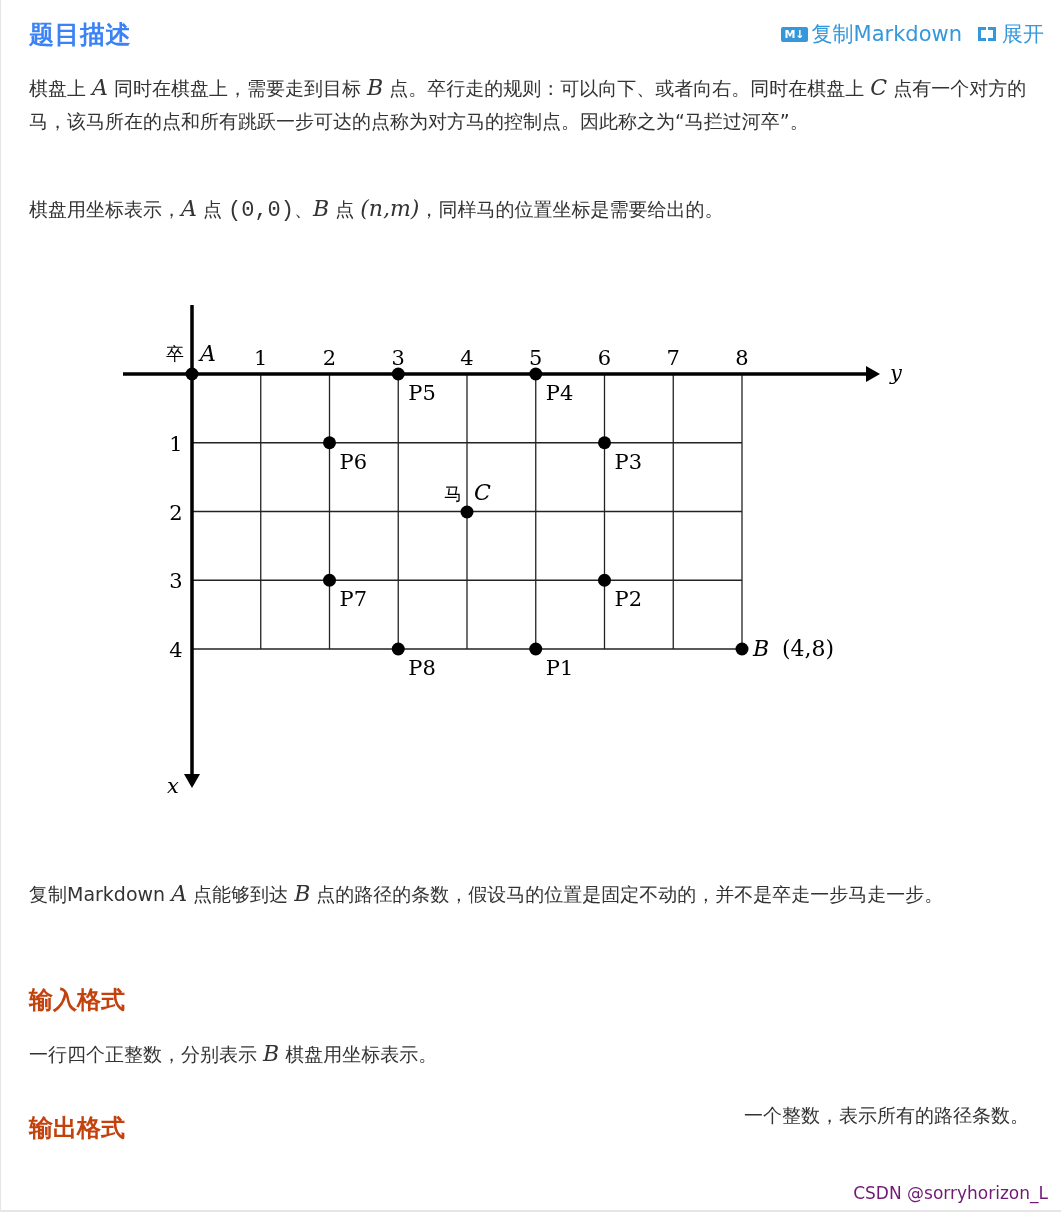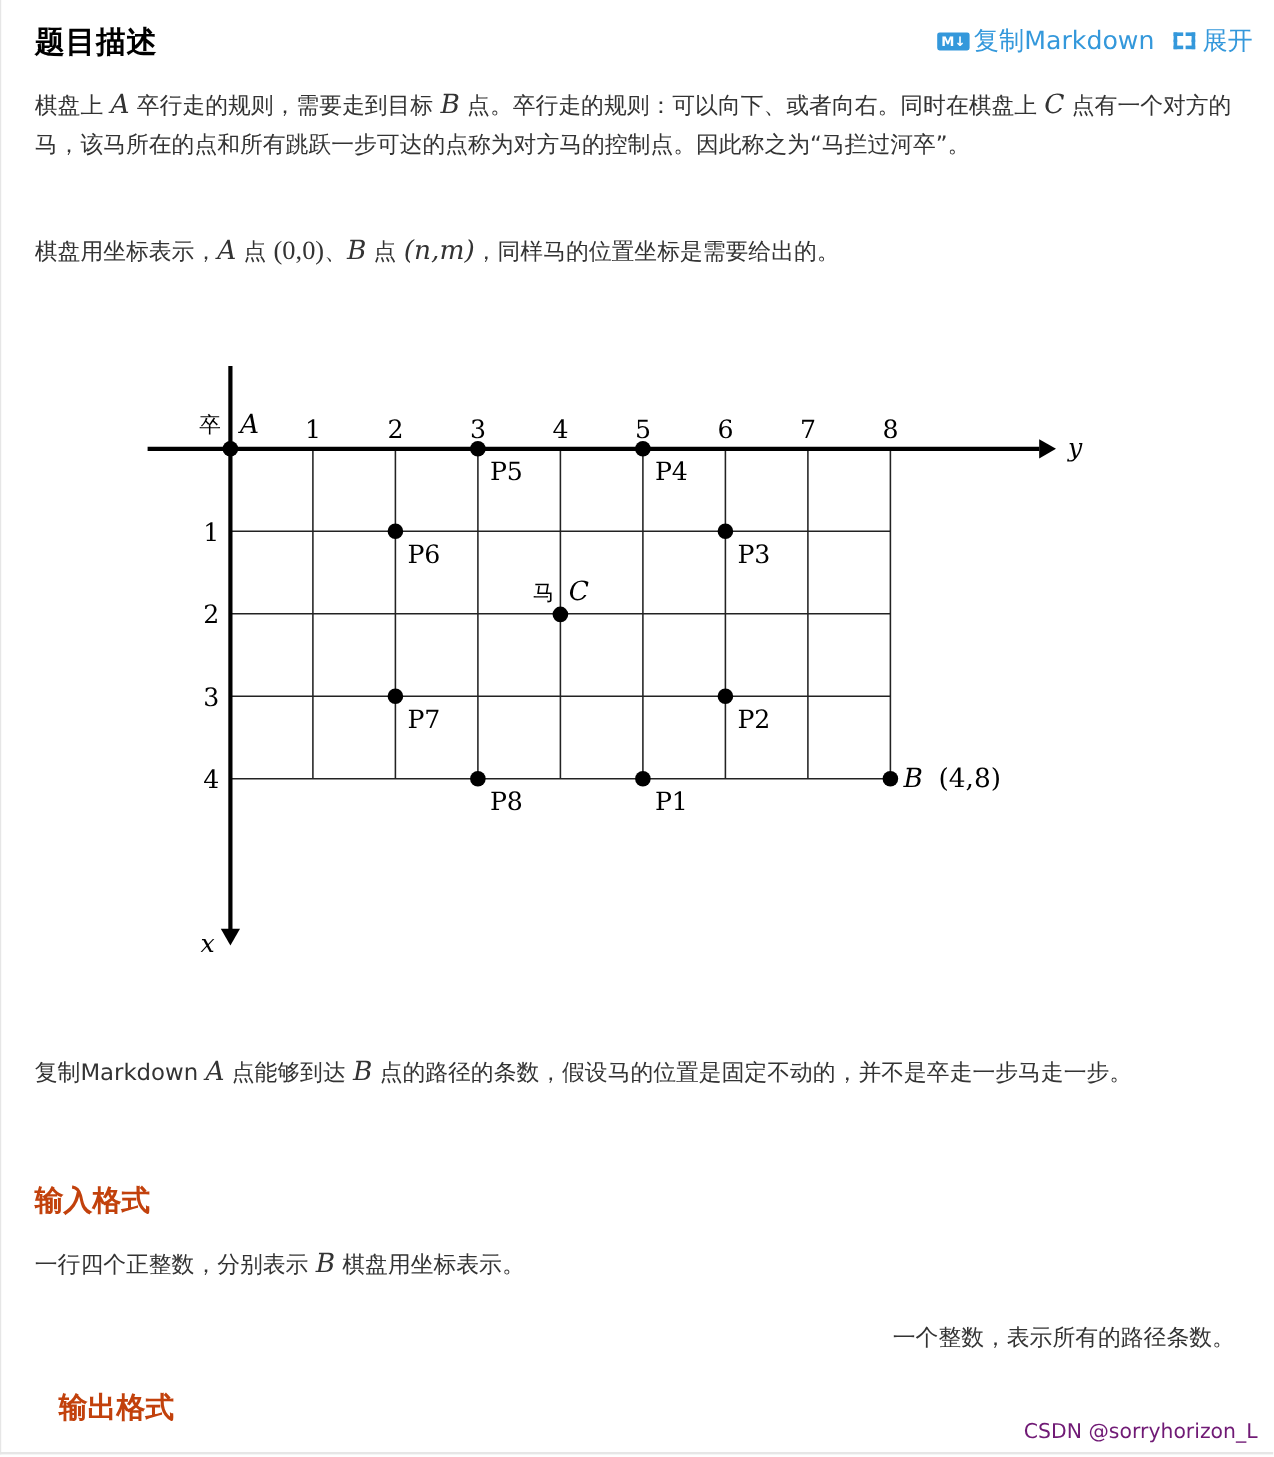--- a/index.html
+++ b/index.html
@@ -12,37 +12,37 @@
   }
   .card {
     position: absolute; left: 0; top: 0; width: 1061px; height: 1212px;
     border-left: 1px solid #e6e6e6; border-bottom: 2px solid #e6e6e6;
     box-sizing: border-box;
   }
   .header {
     position: absolute; left: 29px; top: 14px; right: 18px; height: 40px;
     display: flex; align-items: center; justify-content: space-between;
   }
-  .h-title { font-size: 25px; font-weight: bold; color: #000000; letter-spacing: 0.5px; }
+  .h-title { font-size: 25px; font-weight: bold; color: #3b82f6; letter-spacing: 0.5px; }
   .actions { display: flex; align-items: center; gap: 14px; color: #3498db; font-size: 21px; }
   .act { display: flex; align-items: center; gap: 4px; cursor: pointer; }
   .md-icon {
     display: inline-block; background: #3498db; color: #fff; font-size: 11px; font-weight: bold;
     border-radius: 2px; padding: 0 3px; height: 15px; line-height: 15px; font-family: "DejaVu Sans", sans-serif;
   }
   .expand-icon { width: 22px; height: 16px; position: relative; display: inline-block; }
   .expand-icon i { position: absolute; width: 5px; height: 5px; border-color: #3498db; border-style: solid; border-width: 0; }
   .expand-icon .tl { left: 2px; top: 1px; border-top-width: 3px; border-left-width: 3px; }
   .expand-icon .bl { left: 2px; bottom: 1px; border-bottom-width: 3px; border-left-width: 3px; }
   .expand-icon .tr { right: 2px; top: 1px; border-top-width: 3px; border-right-width: 3px; }
   .expand-icon .br { right: 2px; bottom: 1px; border-bottom-width: 3px; border-right-width: 3px; }
 
   .para { position: absolute; left: 29px; width: 1000px; font-size: 19px; line-height: 33px; color: #333; }
   .m { font-family: "DejaVu Serif", "Liberation Serif", serif; font-style: italic; font-size: 22px; }
-  .mr { font-family: Liberation Serif, serif; font-size: 22px; text-align: center; }
+  .mr { font-family: Liberation Mono, monospace; font-size: 22px; text-align: center; }
   .sec-title { position: absolute; left: 29px; font-size: 24px; font-weight: bold; color: #c2410c; }
 
   svg.diagram { position: absolute; left: 0; top: 290px; }
   .watermark { position: absolute; right: 14px; top: 1183px; font-size: 17px; color: #701a75; }
 </style>
 </head>
 <body>
 
 <div class="card"></div>
 
@@ -59,21 +59,21 @@
           <i class="bl"></i>
           <i class="tr"></i>
           <i class="br"></i>
         </span>
       <span>展开</span>
     </div>
   </div>
 </div>
 
 <div class="para" style="top:71px;">
-  <span>棋盘上 </span><span class="m">A</span><span> 卒行走的规则，需要走到目标 </span><span class="m">B</span><span> 点。卒行走的规则：可以向下、或者向右。同时在棋盘上 </span><span class="m">C</span><span> 点有一个对方的马，该马所在的点和所有跳跃一步可达的点称为对方马的控制点。因此称之为“马拦过河卒”。</span>
+  <span>棋盘上 </span><span class="m">A</span><span> 同时在棋盘上，需要走到目标 </span><span class="m">B</span><span> 点。卒行走的规则：可以向下、或者向右。同时在棋盘上 </span><span class="m">C</span><span> 点有一个对方的马，该马所在的点和所有跳跃一步可达的点称为对方马的控制点。因此称之为“马拦过河卒”。</span>
 </div>
 
 <div class="para" style="top:192px;">
   <span>棋盘用坐标表示，</span><span class="m">A</span><span> 点 </span><span class="mr">(0,0)</span><span>、</span><span class="m">B</span><span> 点 </span><span class="m">(n,m)</span><span>，同样马的位置坐标是需要给出的。</span>
 </div>
 
 <svg class="diagram" width="1062" height="520" viewBox="0 290 1062 520" xmlns="http://www.w3.org/2000/svg">
   <g id="grid" stroke="#222" stroke-width="1.3">
       <line x1="260.75" x2="260.75" y1="374" y2="649"></line>
       <line x1="329.5" x2="329.5" y1="374" y2="649"></line>
@@ -163,16 +163,16 @@
 
 <div class="para" style="top:877px;">
   <span>复制Markdown </span><span class="m">A</span><span> 点能够到达 </span><span class="m">B</span><span> 点的路径的条数，假设马的位置是固定不动的，并不是卒走一步马走一步。</span>
 </div>
 
 <div class="sec-title" style="top:984px;">输入格式</div>
 <div class="para" style="top:1037px;">
   <span>一行四个正整数，分别表示 </span><span class="m">B</span><span> 棋盘用坐标表示。</span>
 </div>
 
-<div class="sec-title" style="top:1157px;margin-left:20px;">输出格式</div>
+<div class="sec-title" style="top:1112px;">输出格式</div>
 <div class="para" style="top:1099px;text-align:right;">一个整数，表示所有的路径条数。</div>
 
 <div class="watermark">CSDN @sorryhorizon_L</div>
 
 </body></html>

